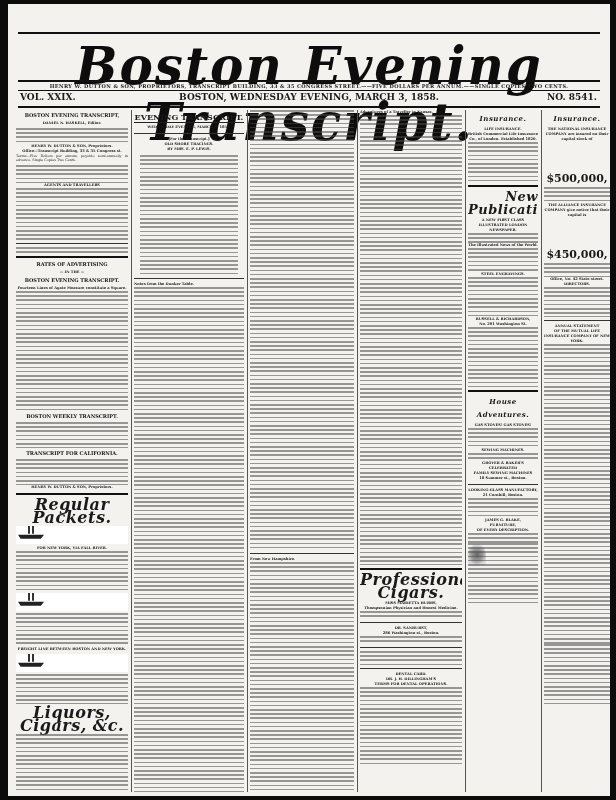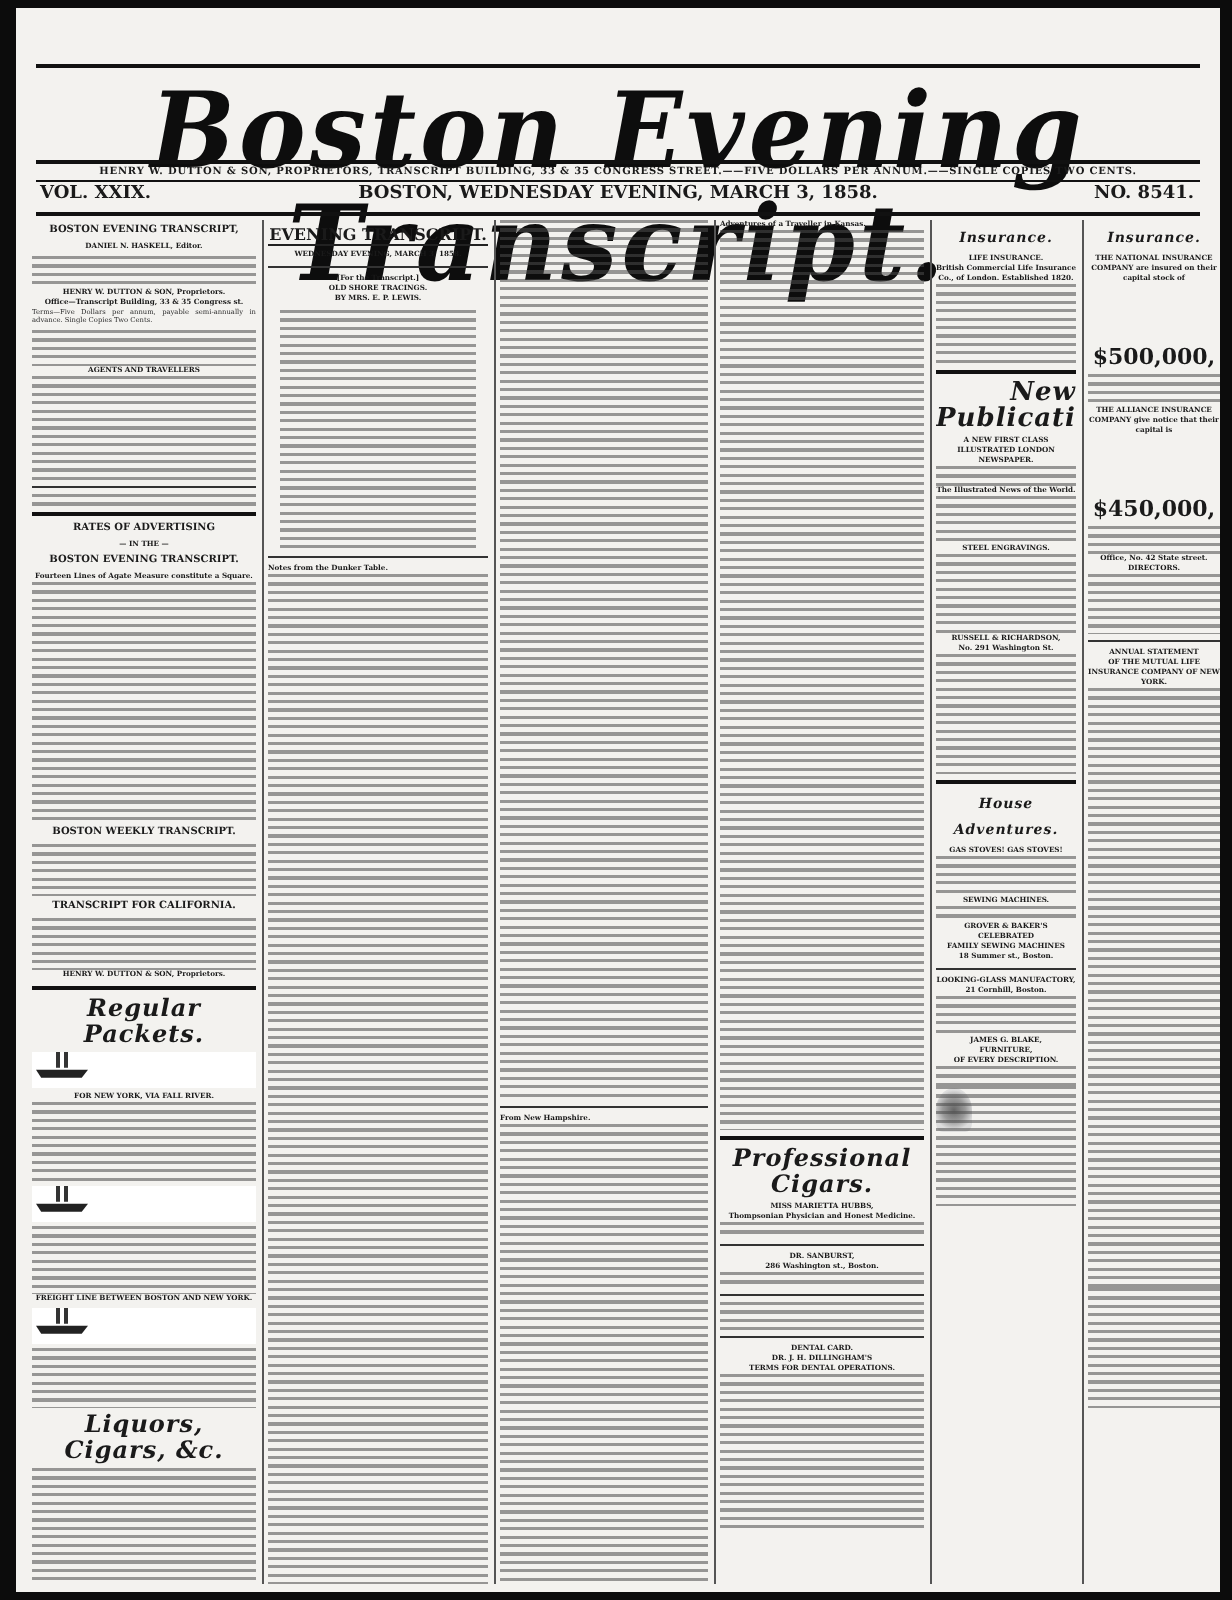--- a/index.html
+++ b/index.html
@@ -10,21 +10,21 @@
   .proprietors{position:absolute;left:0;right:0;top:79px;text-align:center;font-size:5px;letter-spacing:.4px;font-weight:bold;}
   .dateline{position:absolute;left:12px;right:12px;top:88px;height:12px;font-size:9px;font-weight:bold;}
   .dateline .vol{position:absolute;left:0;}
   .dateline .center{position:absolute;left:0;right:0;text-align:center;}
   .dateline .no{position:absolute;right:1px;}
   .cols{position:absolute;left:8px;right:8px;top:106px;bottom:4px;}
   .col{position:absolute;top:0;bottom:0;overflow:hidden;font-size:3.4px;line-height:4.4px;text-align:justify;}
   .colsep{position:absolute;top:0;bottom:0;width:1px;background:#555;}
   .hd{font-weight:bold;text-align:center;font-size:5px;line-height:7px;margin:2px 0;}
   .hd.big{font-size:8px;line-height:10px;}
-  .hd.gothic{font-size:12px;line-height:13px;font-style:italic;letter-spacing:.5px;}
+  .hd.gothic{font-size:16px;line-height:13px;font-style:italic;letter-spacing:.5px;}
   .hd.amount{font-size:11px;line-height:13px;margin-top:30px;}
   .sub{text-align:center;font-size:3.6px;line-height:5px;font-weight:bold;}
   .hr{height:1px;background:#333;margin:3px 0;}
   .hr.thick{height:2px;background:#111;}
   .txt{color:#2a2a2a;}
   .fill{background:repeating-linear-gradient(to bottom,#4a4a4a 0,#4a4a4a 1.6px,transparent 1.6px,transparent 4.2px);opacity:.55;}
   .para{margin:0 0 2px 0;}
   .ship{height:18px;margin:2px 0;background:linear-gradient(#fff,#fff);position:relative;}
   .ship:before{content:"";position:absolute;left:2px;top:3px;width:26px;height:10px;background:#222;clip-path:polygon(0 60%,100% 60%,88% 100%,10% 100%);}
   .ship:after{content:"";position:absolute;left:10px;top:0;width:10px;height:8px;background:#333;clip-path:polygon(20% 0,40% 0,40% 100%,60% 100%,60% 0,80% 0,80% 100%,20% 100%);}

